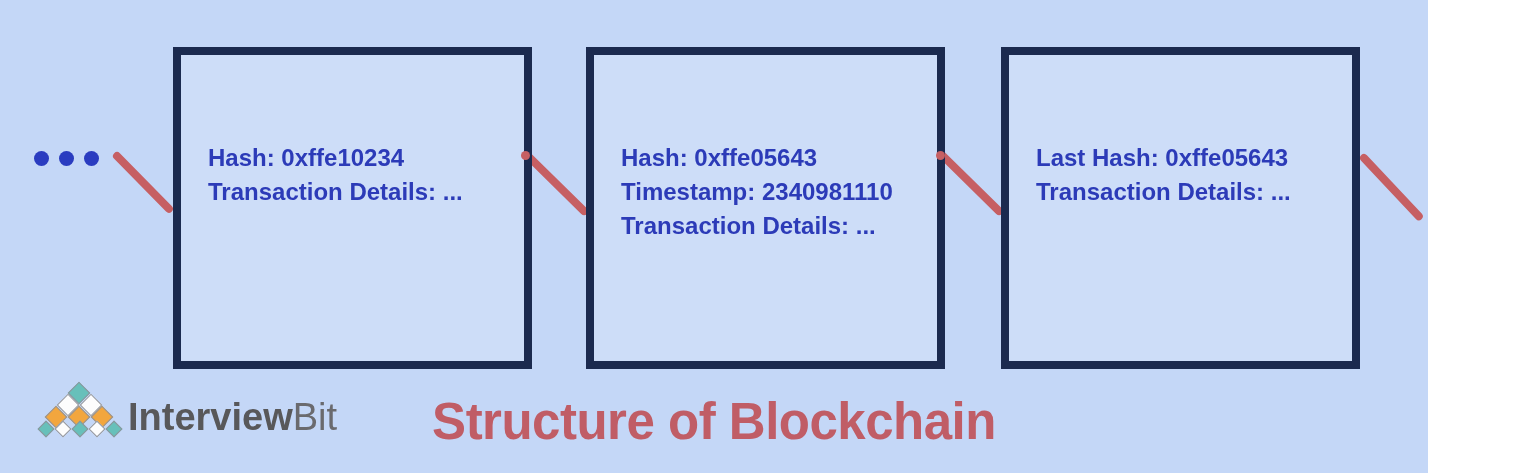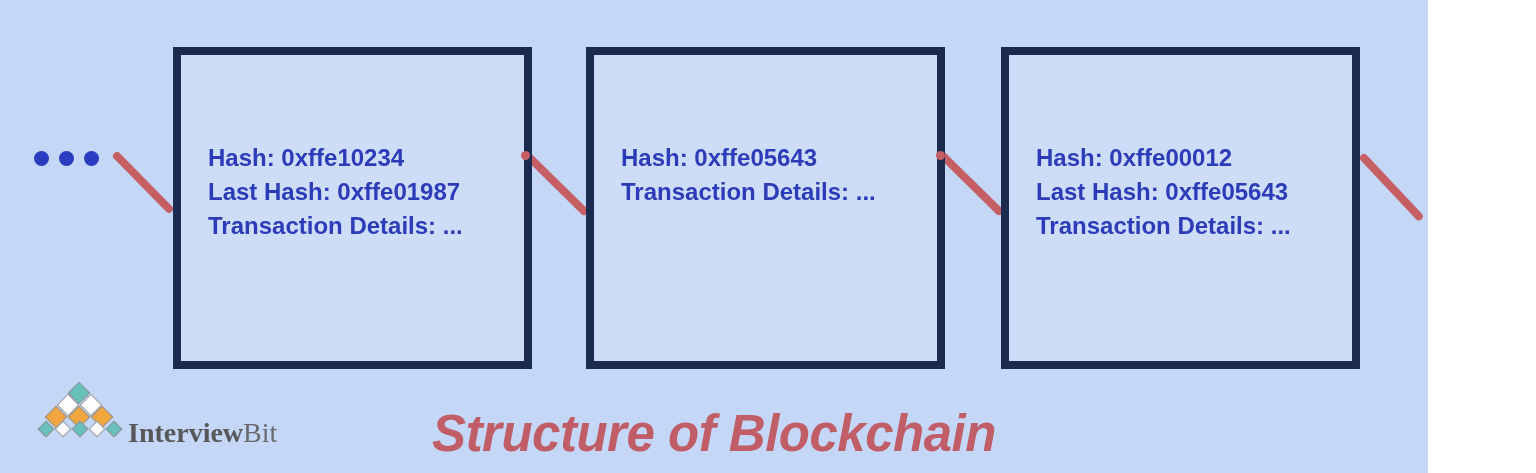--- a/index.html
+++ b/index.html
@@ -59,28 +59,27 @@
   .dot{
     position:absolute;
     width:15px;height:15px;border-radius:50%;
     background:#2a3cc0;
     z-index:3;
   }
   
   .title{
     position:absolute;
     left:0; right:0; top:392px;
-    margin:12px;
+    margin:0;
     text-align:center;
     font-size:51px;
     font-weight:700;
     letter-spacing:-0.5px;
     color:#c05d66;
     z-index:3;
-    font-style:italic;
   }
   
   .logo{
     position:absolute;
     left:38px; top:382px;
     width:92px; height:64px;
     z-index:3;
   }
   .dm{
     position:absolute;
@@ -88,26 +87,25 @@
     box-sizing:border-box;
     border:1.5px solid #8f939b;
     transform:rotate(45deg);
   }
   .dm-s{width:12px;height:12px;}
   .teal{background:#67c0ba;}
   .white{background:#fdfdfd;}
   .orange{background:#f2a63e;}
   .brand{
     position:absolute;
-    left:128px; top:412px;
-    font-size:28px;
+    left:128px; top:396px;
+    font-size:38px;
     line-height:42px;
     z-index:3;
     white-space:nowrap;
-    font-family:Liberation Serif, serif;
   }
   .brand .bold{font-weight:700;color:#58585a;}
   .brand .light{font-weight:400;color:#6a6a6e;}
 </style>
 </head>
 <body>
 
 <div id="stage">
 
   <div class="dot" style="left:34px;top:151px;"></div>
@@ -121,35 +119,34 @@
   <div class="link link1"></div>
   <div class="link link2"></div>
   <div class="link link3"></div>
   <div class="link link4"></div>
   <div class="nub nub1"></div>
   <div class="nub nub2"></div>
 
   <div class="block b1">
     <div class="block-text">
       <p>Hash: 0xffe10234</p>
-      <p>Last Hash: 0xffe01987</p>
       <p>Transaction Details: ...</p>
     </div>
   </div>
 
   <div class="block b2">
     <div class="block-text">
       <p>Hash: 0xffe05643</p>
+      <p>Timestamp: 2340981110</p>
       <p>Transaction Details: ...</p>
     </div>
   </div>
 
   <div class="block b3">
     <div class="block-text">
-      <p>Hash: 0xffe00012</p>
       <p>Last Hash: 0xffe05643</p>
       <p>Transaction Details: ...</p>
     </div>
   </div>
 
   <h1 class="title">Structure of Blockchain</h1>
 
   <div class="logo">
     <div class="dm teal" style="left:33px;top:3px;"></div>
     <div class="dm white" style="left:21.5px;top:14.5px;"></div>

